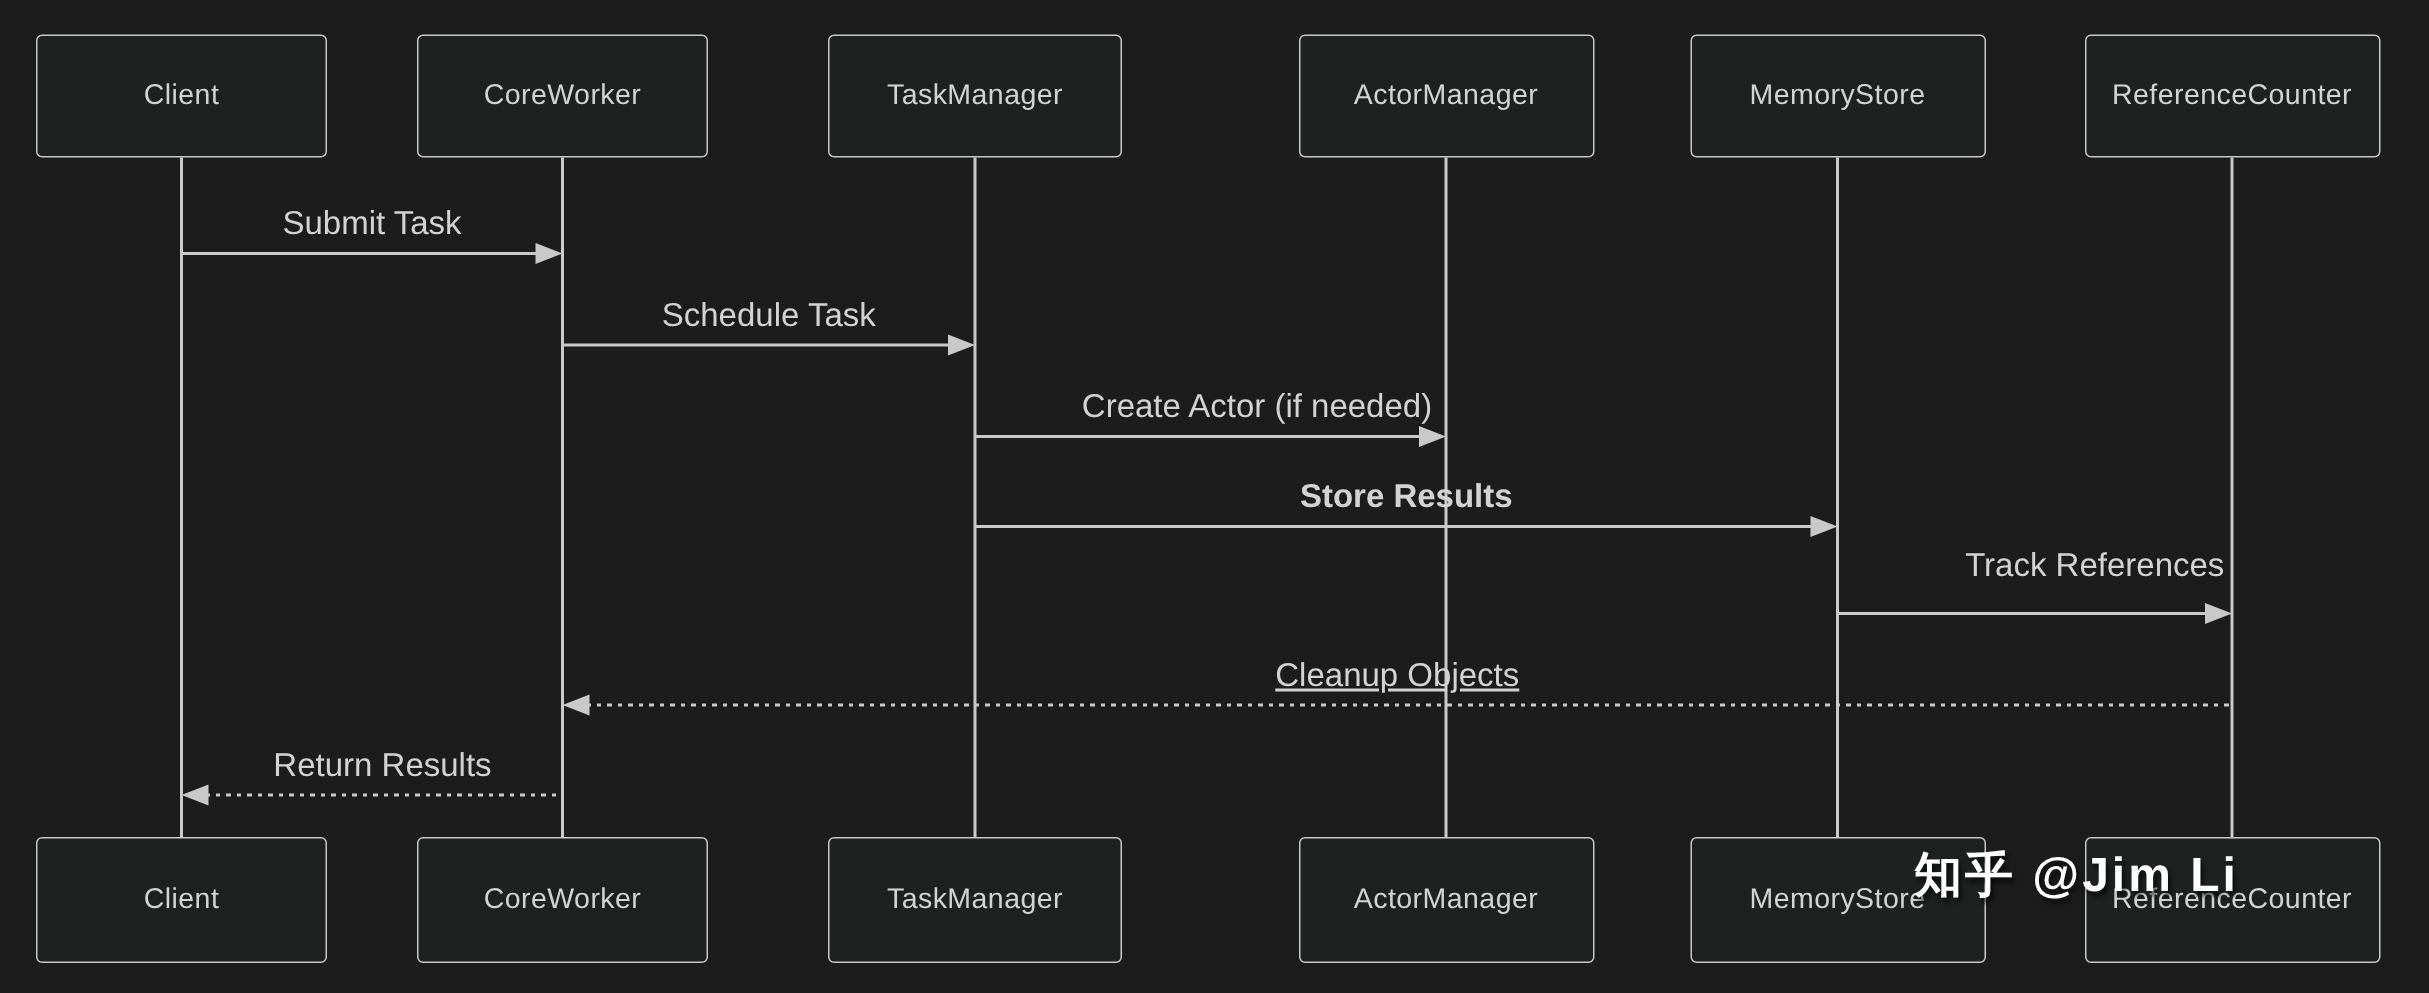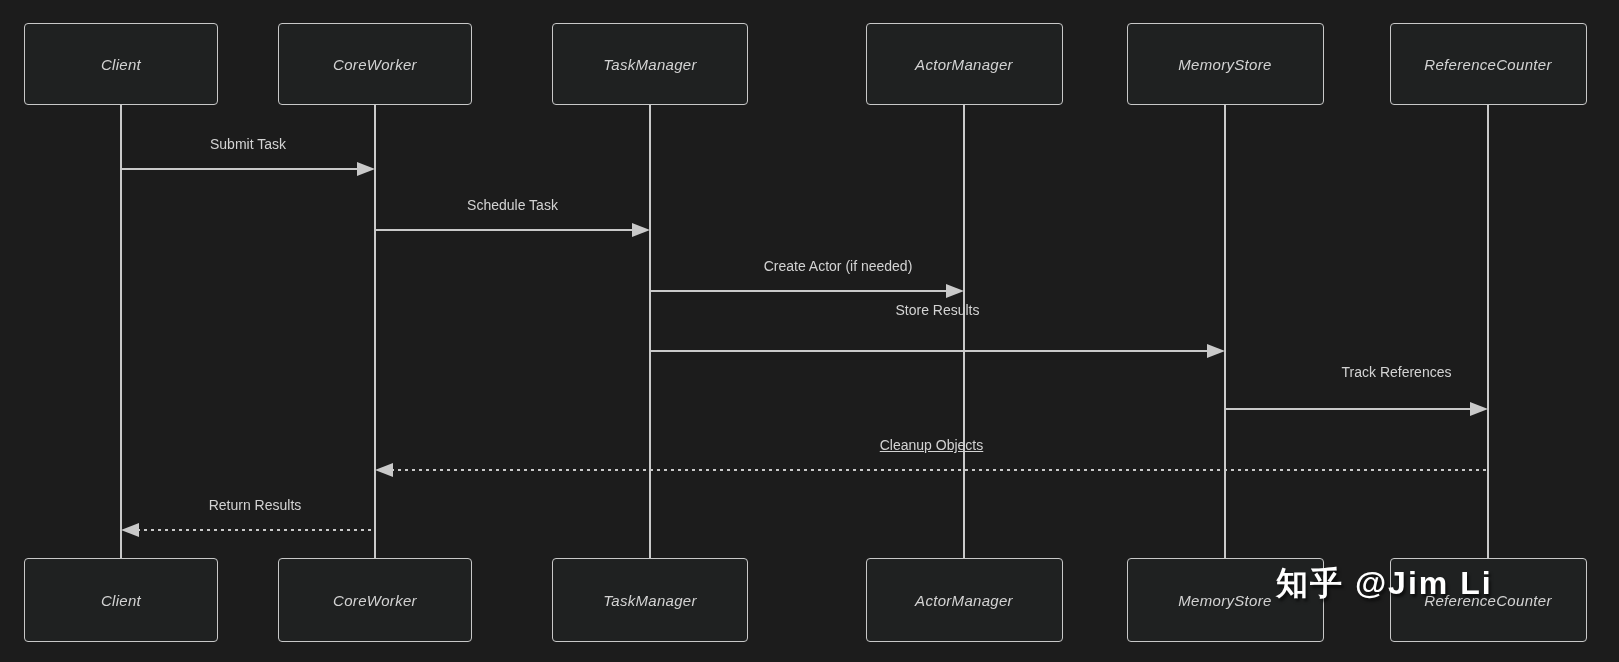--- a/index.html
+++ b/index.html
@@ -27,23 +27,22 @@
   .actor-box {
     position: absolute;
     box-sizing: border-box;
     background: var(--box-fill);
     border: 1px solid var(--border);
     border-radius: 4px;
     display: flex;
     align-items: center;
     justify-content: center;
     color: var(--text);
-    font-size: 15px;
+    font-size: 19px;
     letter-spacing: 0.3px;
-    font-style: italic;
   }
   .msg-line {
     position: absolute;
     height: 2px;
     background: var(--line);
   }
   .msg-line.dashed {
     background: repeating-linear-gradient(to right, var(--line) 0 3px, transparent 3px 7px);
   }
   .arrowhead {
@@ -52,21 +51,21 @@
     height: 0;
     border-top: 7px solid transparent;
     border-bottom: 7px solid transparent;
   }
   .arrowhead.right { border-left: 18px solid var(--line); }
   .arrowhead.left  { border-right: 18px solid var(--line); }
   .msg-label {
     position: absolute;
     transform: translateX(-50%);
     color: var(--text);
-    font-size: 14px;
+    font-size: 22px;
     white-space: nowrap;
   }
   .watermark {
     position: absolute;
     left: 1276px;
     top: 562px;
     color: var(--wm);
     font-size: 32px;
     font-weight: 600;
     letter-spacing: 2px;
@@ -90,21 +89,21 @@
     <div class="arrowhead right" style="top: 162px; left: 357px;"></div>
     <div class="msg-label" style="left: 248px; top: 136px;">Submit Task</div>
     <div class="msg-line" style="top: 229px; left: 375px; width: 259px;"></div>
     <div class="arrowhead right" style="top: 223px; left: 632px;"></div>
     <div class="msg-label" style="left: 512.5px; top: 197px;">Schedule Task</div>
     <div class="msg-line" style="top: 290px; left: 650px; width: 298px;"></div>
     <div class="arrowhead right" style="top: 284px; left: 946px;"></div>
     <div class="msg-label" style="left: 807px; top: 258px; margin-left: 31px;">Create Actor (if needed)</div>
     <div class="msg-line" style="top: 350px; left: 650px; width: 559px;"></div>
     <div class="arrowhead right" style="top: 344px; left: 1207px;"></div>
-    <div class="msg-label" style="left: 937.5px; top: 302px;">Store Results</div>
+    <div class="msg-label" style="left: 937.5px; top: 318px; font-weight: bold;">Store Results</div>
     <div class="msg-line" style="top: 408px; left: 1225px; width: 247px;"></div>
     <div class="arrowhead right" style="top: 402px; left: 1470px;"></div>
     <div class="msg-label" style="left: 1356.5px; top: 364px; margin-left: 40px;">Track References</div>
     <div class="msg-line dashed" style="top: 469px; left: 391px; width: 1097px;"></div>
     <div class="arrowhead left" style="top: 463px; left: 375px;"></div>
     <div class="msg-label" style="left: 931.5px; top: 437px; text-decoration: underline;">Cleanup Objects</div>
     <div class="msg-line dashed" style="top: 529px; left: 137px; width: 238px;"></div>
     <div class="arrowhead left" style="top: 523px; left: 121px;"></div>
     <div class="msg-label" style="left: 255px; top: 497px;">Return Results</div>
     <div class="actor-box" style="left: 24px; top: 23px; width: 194px; height: 82px;">

